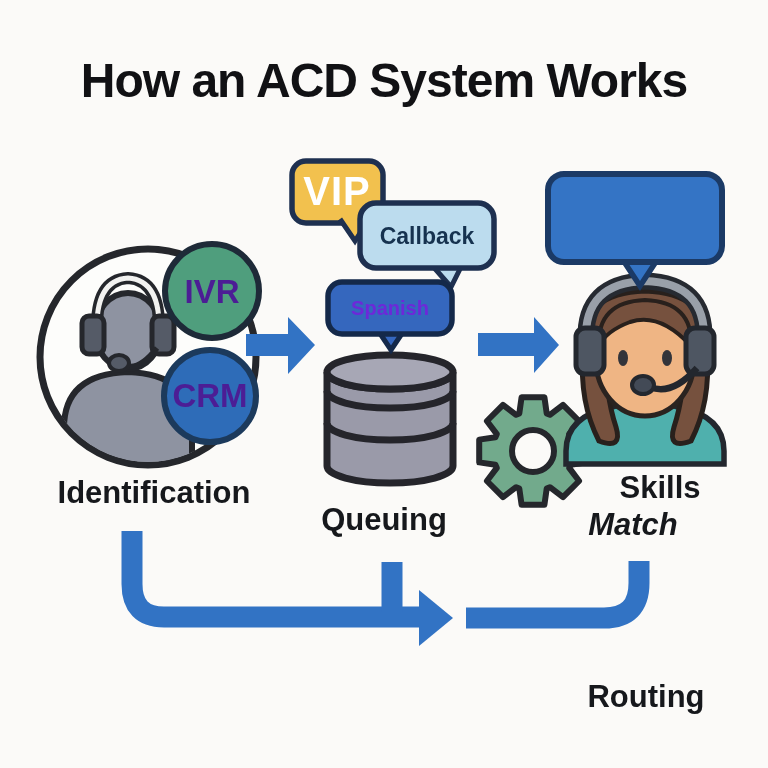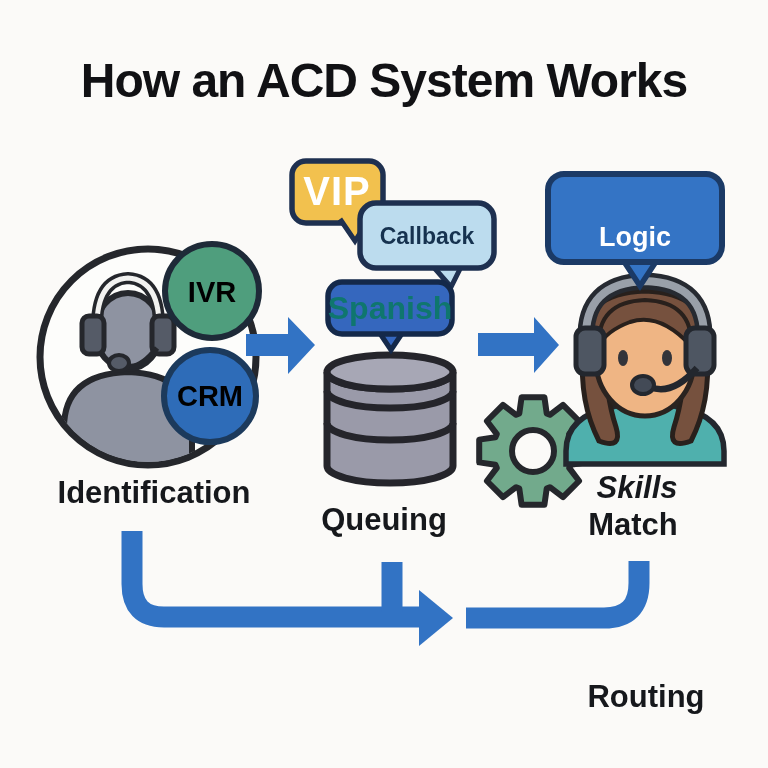--- a/index.html
+++ b/index.html
@@ -19,24 +19,24 @@
     white-space:nowrap;
     color:#16181c;
     text-align:center;
   }
   .title{
     left:384px;top:80px;
     font-size:48px;font-weight:800;letter-spacing:-1px;
     color:#111114;
   }
   .stage{font-size:31px;}
-  .badge-text{font-size:29px;color:#000000;font-weight:800;}
+  .badge-text{font-size:33px;color:#4c1d95;font-weight:800;}
   .vip-text{font-size:40px;color:#ffffff;font-weight:800;letter-spacing:1px;}
   .callback-text{font-size:23px;color:#16324f;}
-  .spanish-text{font-size:32px;color:#0f766e;}
+  .spanish-text{font-size:20px;color:#6d28d9;}
   .logic-text{font-size:27px;color:#ffffff;line-height:33px;}
 </style>
 </head>
 <body>
 
 <div class="canvas">
 
 <svg width="768" height="768" viewBox="0 0 768 768">
   <defs>
     <clipPath id="circClip">
@@ -121,21 +121,20 @@
 
 <div class="lbl title">How an ACD System Works</div>
 
 <div class="lbl badge-text" style="left:212px;top:292px;">IVR</div>
 <div class="lbl badge-text" style="left:210px;top:396px;">CRM</div>
 
 <div class="lbl vip-text" style="left:337px;top:191px;">VIP</div>
 <div class="lbl callback-text" style="left:427px;top:236px;">Callback</div>
 <div class="lbl spanish-text" style="left:390px;top:308px;">Spanish</div>
 
-<div class="lbl logic-text" style="left:635px;top:237px;">Logic</div>
 
 <div class="lbl stage" style="left:138px;top:493px;margin-left:16px;">Identification</div>
 <div class="lbl stage" style="left:384px;top:520px;">Queuing</div>
-<div class="lbl stage" style="left:637px;top:488px;font-style:italic;">Skills</div>
-<div class="lbl stage" style="left:633px;top:525px;">Match</div>
+<div class="lbl stage" style="left:660px;top:488px;">Skills</div>
+<div class="lbl stage" style="left:633px;top:525px;font-style:italic;">Match</div>
 <div class="lbl stage" style="left:646px;top:697px;">Routing</div>
 
 </div>
 
 </body></html>

